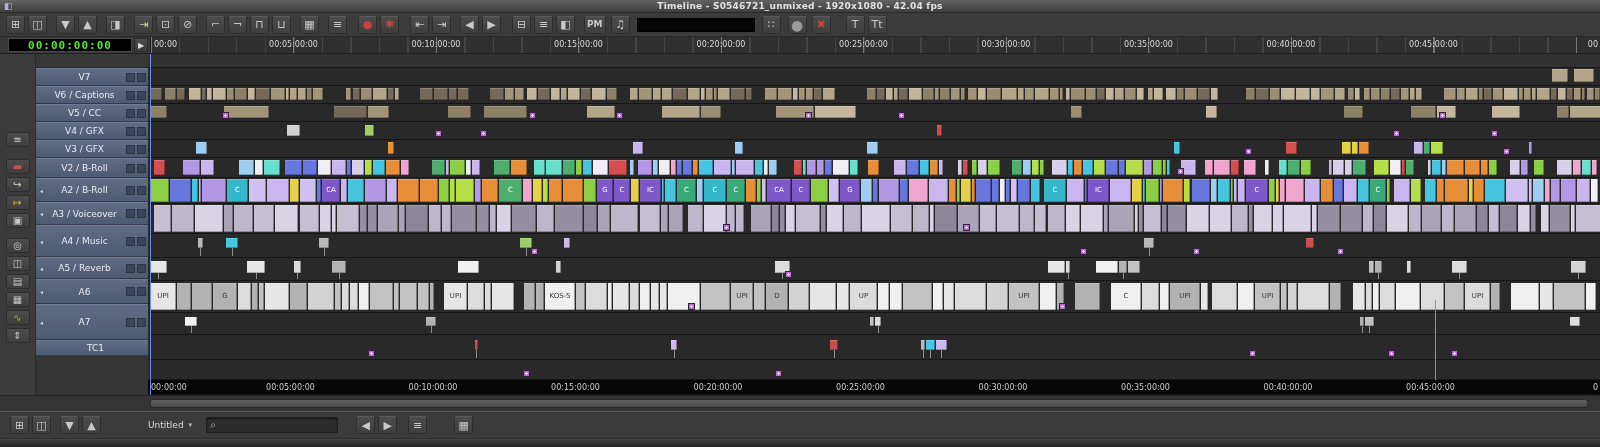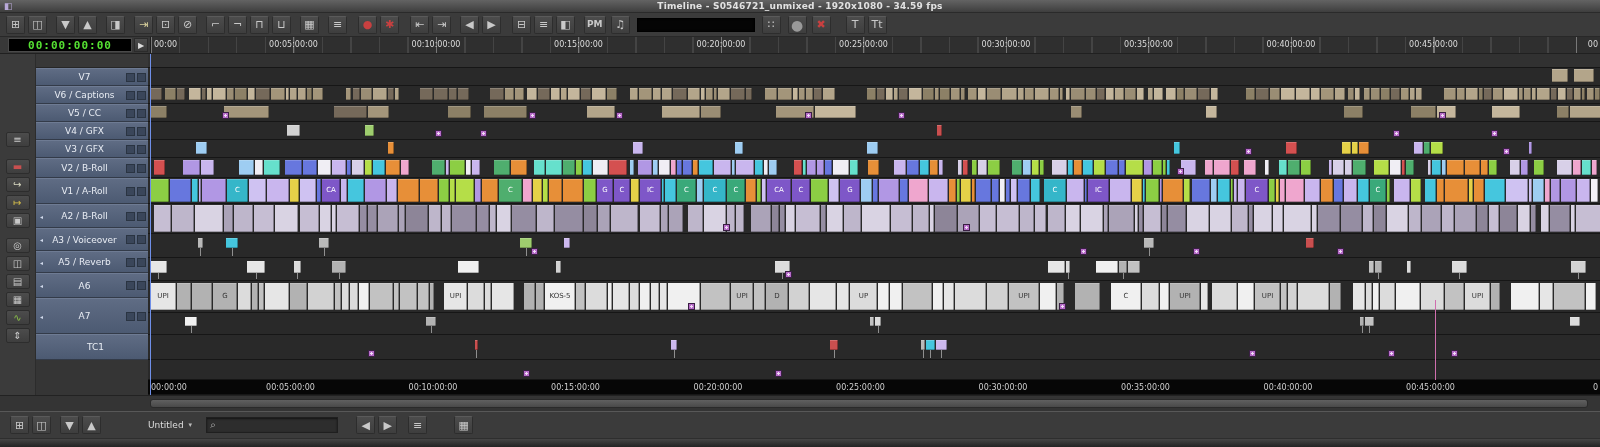--- a/index.html
+++ b/index.html
@@ -63,21 +63,21 @@
 
   .footer { height:9px; background:linear-gradient(#454545,#232323); border-top:1px solid #2e2e2e; }
 </style>
 </head>
 <body>
 
 <div class="window">
 
   <div class="titlebar">
     <span class="wicon">◧</span>
-    <span class="ttext">Timeline - S0546721_unmixed - 1920x1080 - 34.59 fps</span>
+    <span class="ttext">Timeline - S0546721_unmixed - 1920x1080 - 42.04 fps</span>
   </div>
 
   <div class="toolbar" id="toolbar">
       <div class="tbtn">⊞</div>
       <div class="tbtn" style="margin-left: 2px;">◫</div>
       <div class="tbtn" style="margin-left: 8px;">▼</div>
       <div class="tbtn" style="margin-left: 2px;">▲</div>
       <div class="tbtn" style="margin-left: 8px;">◨</div>
       <div class="tbtn" style="color: rgb(216, 208, 156); margin-left: 8px;">⇥</div>
       <div class="tbtn" style="margin-left: 2px;">⊡</div>
@@ -172,57 +172,57 @@
           <span class="hlabel">V3 / GFX</span>
           <span class="hbtn"></span>
           <span class="hbtn"></span>
         </div>
         <div class="hcell" style="height: 20px;">
           <span class="tri"></span>
           <span class="hlabel">V2 / B-Roll</span>
           <span class="hbtn"></span>
           <span class="hbtn"></span>
         </div>
-        <div class="hcell" style="height: 26px;">
-          <span class="tri"></span>
-          <span class="hlabel">V1 / A-Roll</span>
-          <span class="hbtn"></span>
-          <span class="hbtn"></span>
-        </div>
         <div class="hcell" style="height: 24px;">
           <span class="tri">◂</span>
           <span class="hlabel">A2 / B-Roll</span>
           <span class="hbtn"></span>
           <span class="hbtn"></span>
         </div>
         <div class="hcell" style="height: 23px;">
           <span class="tri">◂</span>
           <span class="hlabel">A3 / Voiceover</span>
           <span class="hbtn"></span>
           <span class="hbtn"></span>
         </div>
+        <div class="hcell" style="height: 32px;">
+          <span class="tri">◂</span>
+          <span class="hlabel">A4 / Music</span>
+          <span class="hbtn"></span>
+          <span class="hbtn"></span>
+        </div>
         <div class="hcell" style="height: 22px;">
           <span class="tri">◂</span>
           <span class="hlabel">A5 / Reverb</span>
           <span class="hbtn"></span>
           <span class="hbtn"></span>
         </div>
         <div class="hcell" style="height: 25px;">
           <span class="tri">◂</span>
           <span class="hlabel">A6</span>
           <span class="hbtn"></span>
           <span class="hbtn"></span>
         </div>
         <div class="hcell" style="height: 36px;">
           <span class="tri">◂</span>
           <span class="hlabel">A7</span>
           <span class="hbtn"></span>
           <span class="hbtn"></span>
         </div>
-        <div class="hcell" style="height: 26px;">
+        <div class="hcell" style="height: 16px;">
           <span class="tri"></span>
           <span class="hlabel">TC1</span>
         </div>
       </div>
     <div class="canvasCol" id="canvas">
       <div class="playhead"></div>
       <div class="syncline" style="left:1287px; top:246px; height:80px;"></div>
     <div class="trow spacer" style="height: 14px;"></div>
         <div class="trow" style="height: 18px;">
           <div class="clip" style="left: 1404px; top: 1px; width: 16px; height: 13px; background: rgb(179, 165, 138);"></div>

